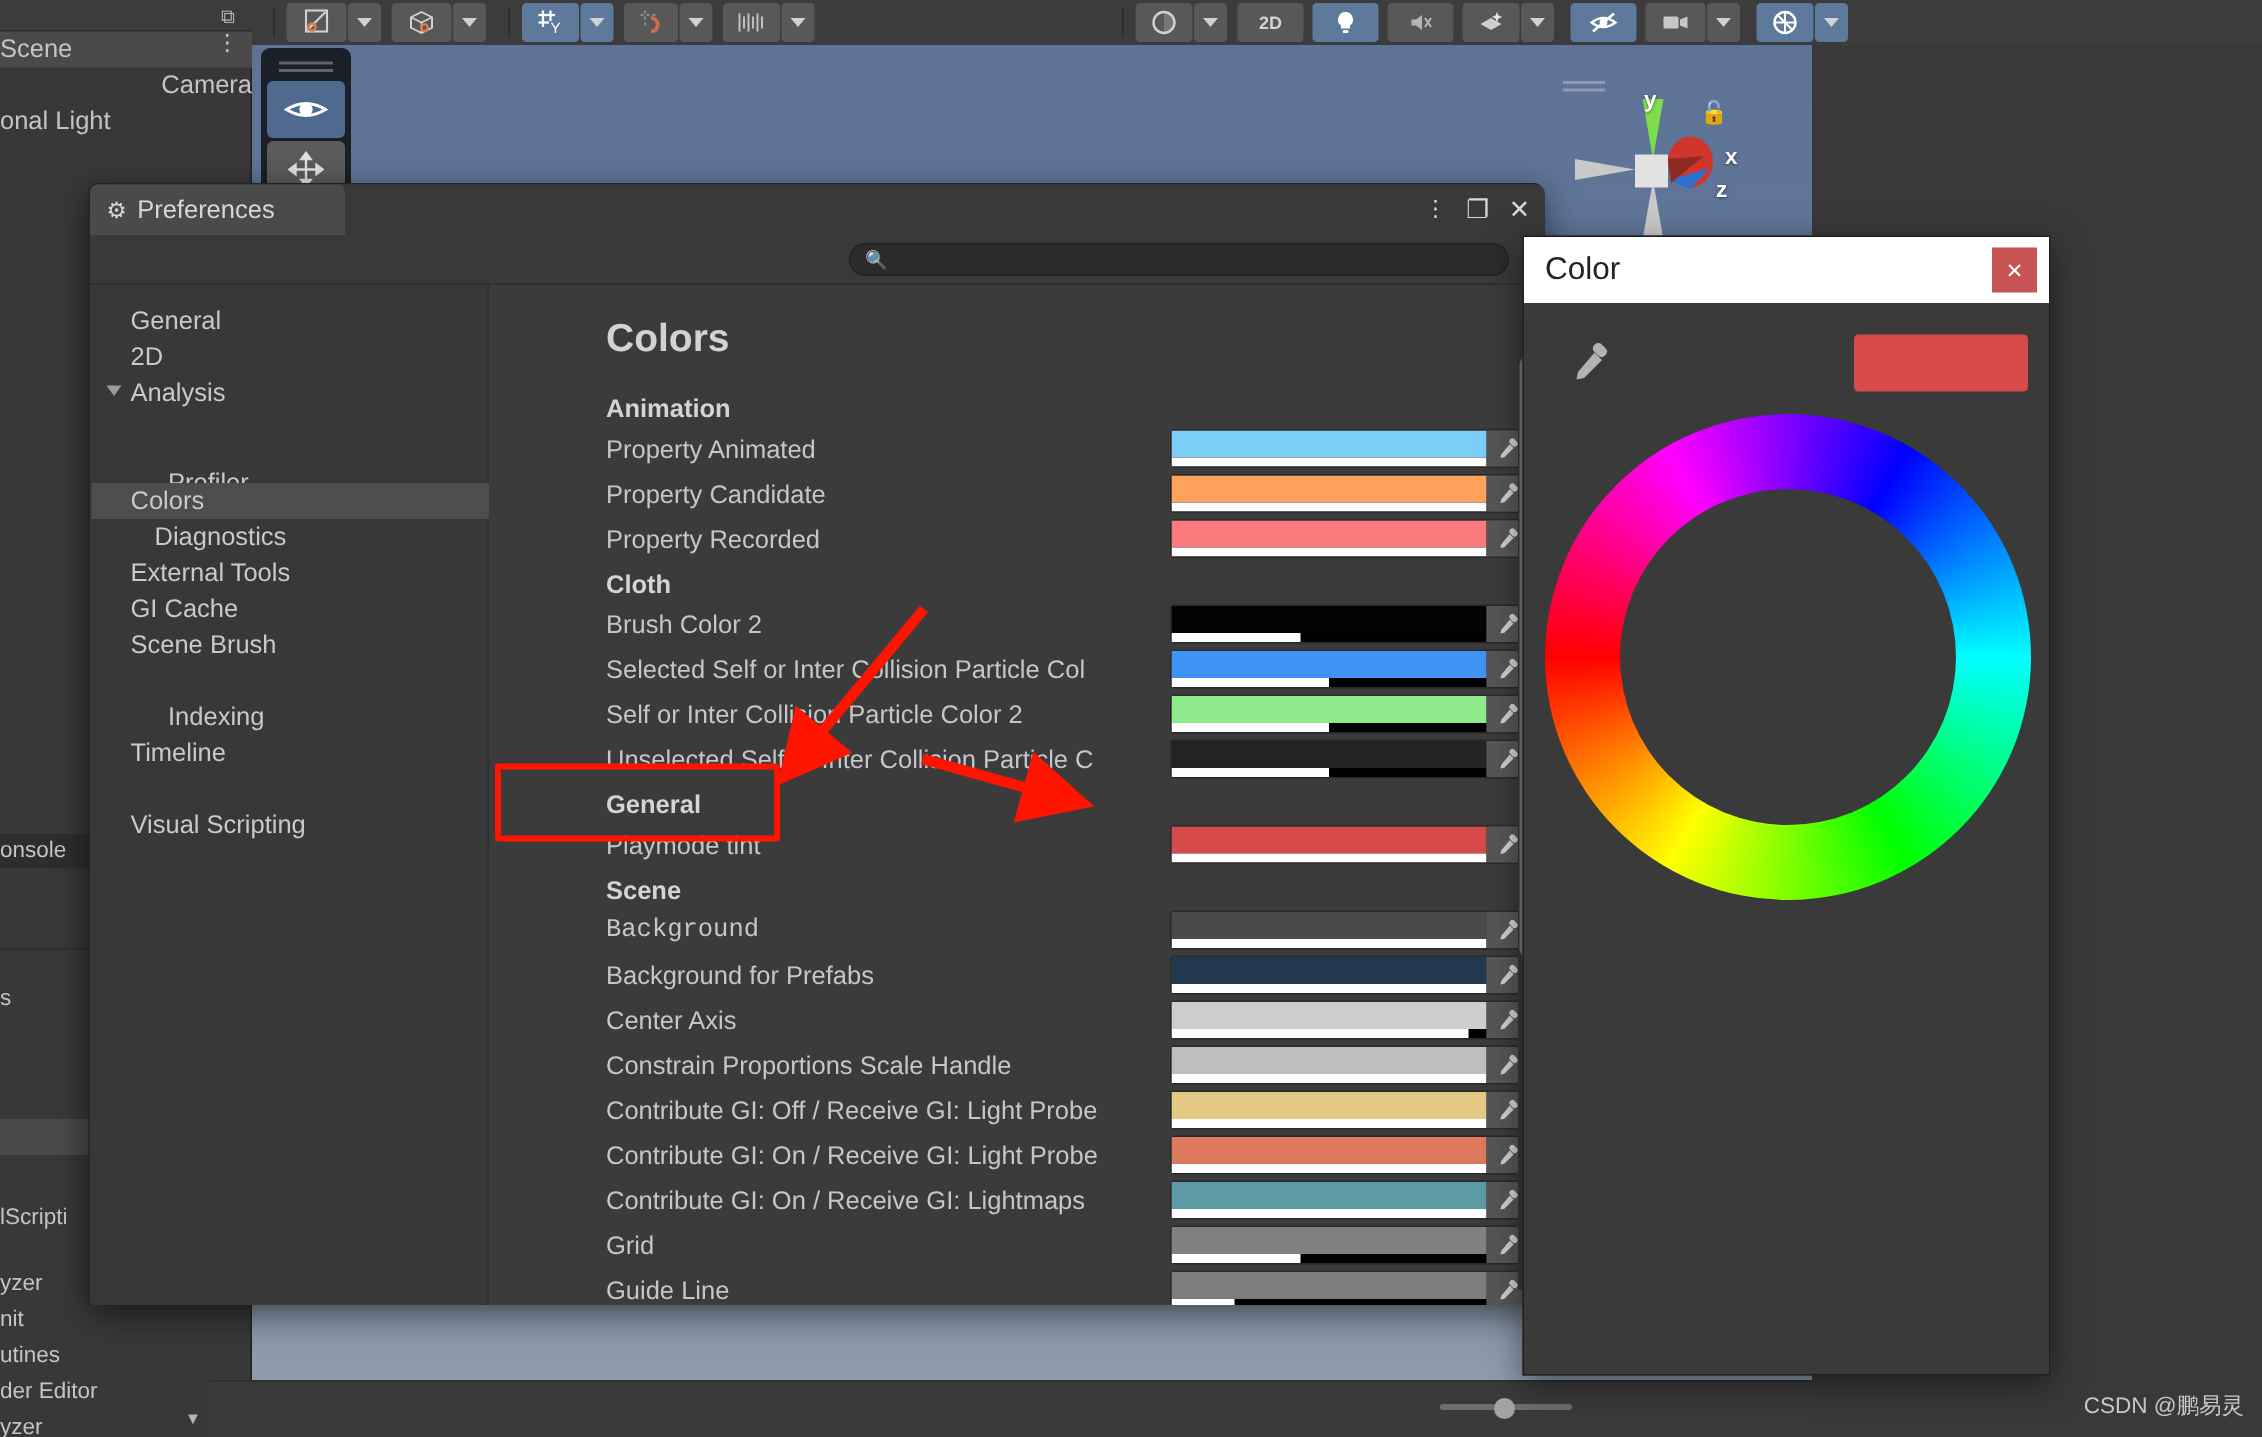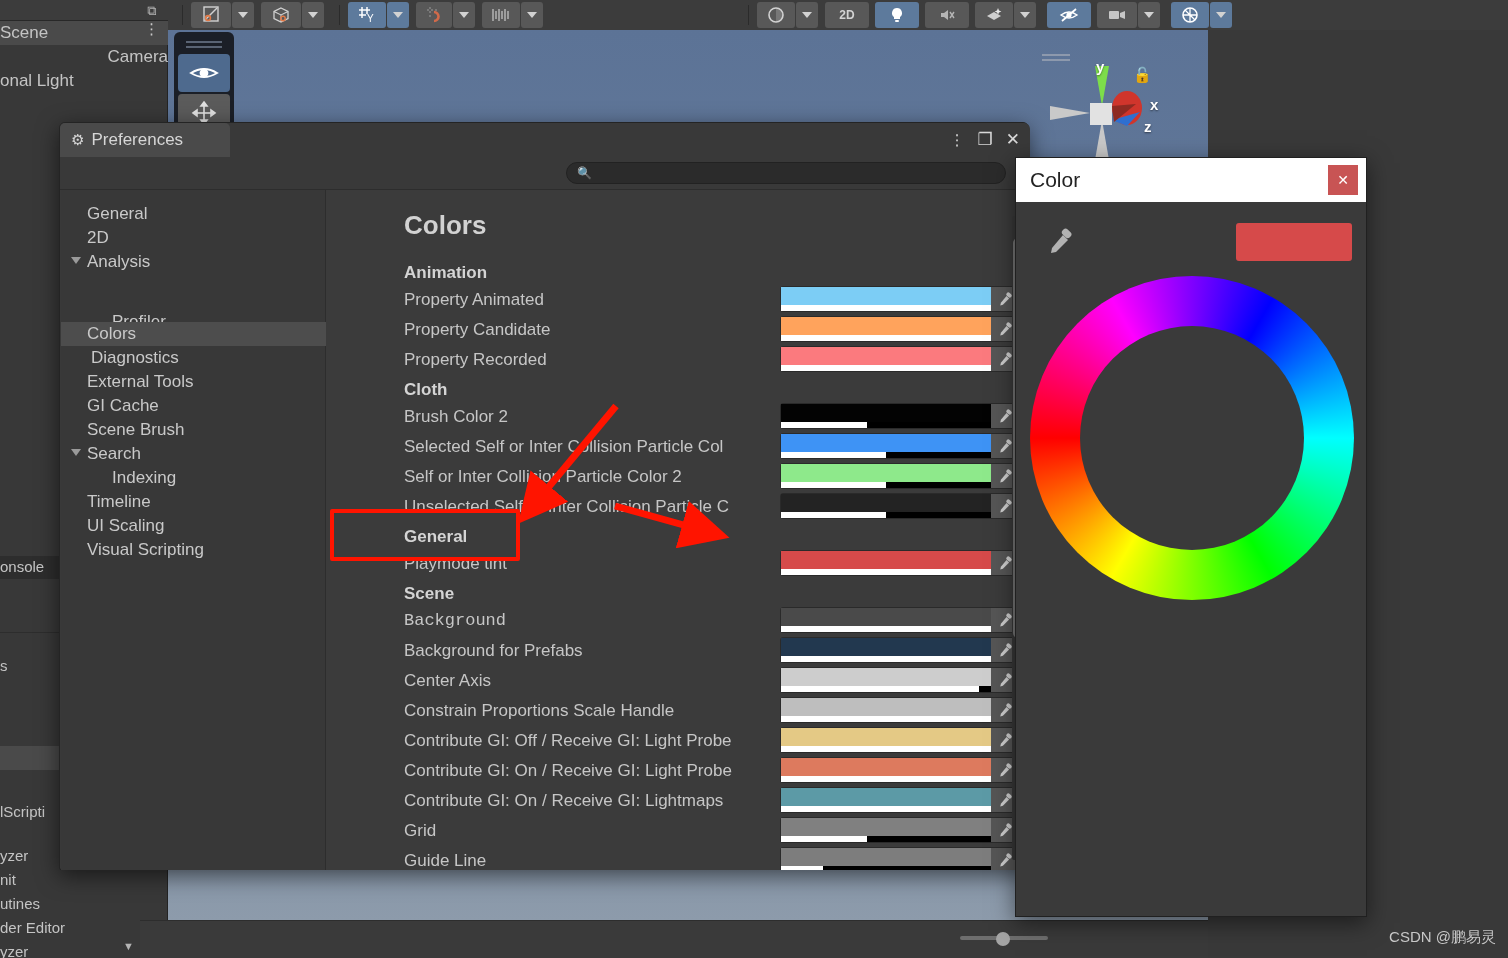--- a/index.html
+++ b/index.html
@@ -389,43 +389,36 @@
           <span class="side-arrow"></span>
           <span class="txt" style="left: 26px;">Analysis</span>
         </div>
         <div class="side-item" style="top: 84px; margin-top: 36px;">
           <span class="txt" style="left: 51px;">Profiler</span>
         </div>
         <div class="side-item sel" style="top: 132px;">
           <span class="txt" style="left: 26px;">Colors</span>
         </div>
         <div class="side-item" style="top: 156px;">
-          <span class="txt" style="left: 30px;">Diagnostics</span>
+          <span class="txt" style="left: 42px;">Diagnostics</span>
         </div>
         <div class="side-item" style="top: 180px;">
           <span class="txt" style="left: 26px;">External Tools</span>
         </div>
         <div class="side-item" style="top: 204px;">
           <span class="txt" style="left: 26px;">GI Cache</span>
         </div>
         <div class="side-item" style="top: 228px;">
           <span class="txt" style="left: 26px;">Scene Brush</span>
         </div>
-        <div class="side-item" style="top: 252px;">
-          <span class="side-arrow"></span>
-          <span class="txt" style="left: 26px;">Search</span>
-        </div>
         <div class="side-item" style="top: 276px;">
           <span class="txt" style="left: 51px;">Indexing</span>
         </div>
         <div class="side-item" style="top: 300px;">
           <span class="txt" style="left: 26px;">Timeline</span>
-        </div>
-        <div class="side-item" style="top: 324px;">
-          <span class="txt" style="left: 26px;">UI Scaling</span>
         </div>
         <div class="side-item" style="top: 348px;">
           <span class="txt" style="left: 26px; text-align: right;">Visual Scripting</span>
         </div>
       </div>
 
     <div class="prefs-main">
       <div class="colors-title">Colors</div>
       <div id="rows-host">
           <div class="cat-head" style="top: 73px;">Animation</div>

